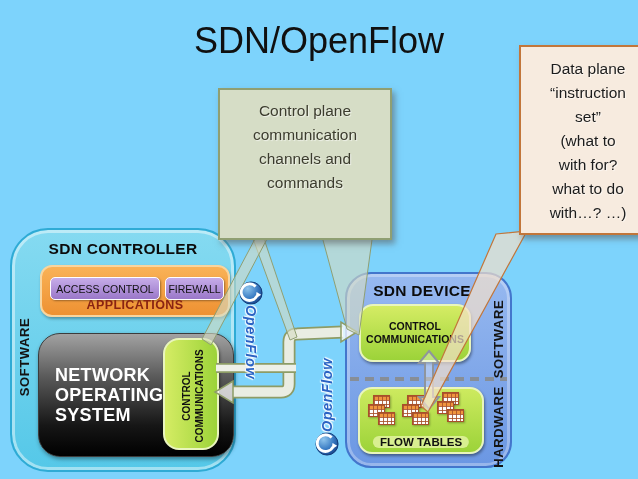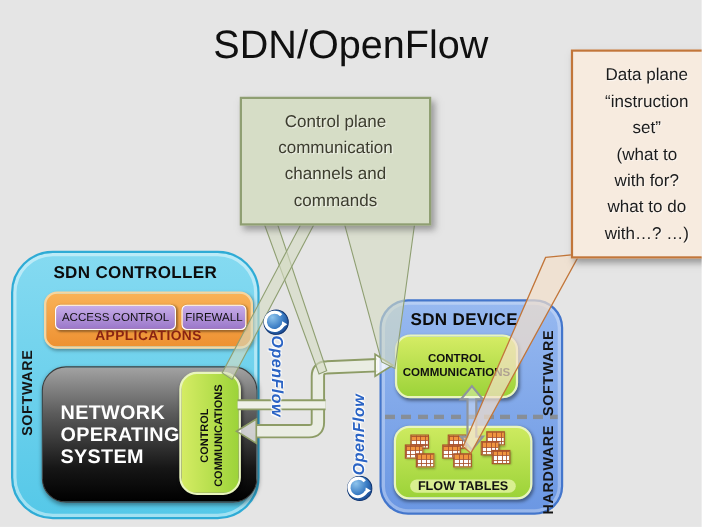--- a/index.html
+++ b/index.html
@@ -1,26 +1,26 @@
 <!DOCTYPE html>
 <html><head>
 <meta charset="utf-8">
 <style>
   html,body{margin:0;padding:0;background:#fff;}
   *{box-sizing:border-box;font-family:"Liberation Sans",sans-serif;}
-  .canvas{position:relative;width:638px;height:479px;background:#e5e5e5;overflow:hidden;}
+  .canvas{position:relative;width:638px;height:479px;background:#7dd3fc;overflow:hidden;}
 
   .title{position:absolute;left:0;top:20px;width:638px;text-align:center;
          font-size:36px;color:#101010;letter-spacing:0;}
 
   
   .callout{position:absolute;z-index:5;text-align:center;
            box-shadow:3px 4px 6px rgba(90,90,90,.55);}
   .callout .cline{display:block;}
-  .callout-green{left:218px;top:88px;width:174px;height:117px;
+  .callout-green{left:218px;top:88px;width:174px;height:152px;
       background:#d6ddc6;border:2px solid #8f9f72;color:#3c3c2e;
       font-size:15.5px;line-height:24px;padding-top:9px;
       text-shadow:1px 1px 1px rgba(255,255,255,.65);}
   .callout-tan{left:487px;top:45px;width:138px;height:190px;
       background:#f7ebdf;border:2px solid #c2763a;color:#1c1c1c;
       font-size:15.5px;line-height:24px;padding-top:10px;
       text-shadow:1px 1px 1px rgba(255,255,255,.65);margin-left:32px;}
 
   
   .controller{position:absolute;left:10px;top:228px;width:226px;height:244px;

